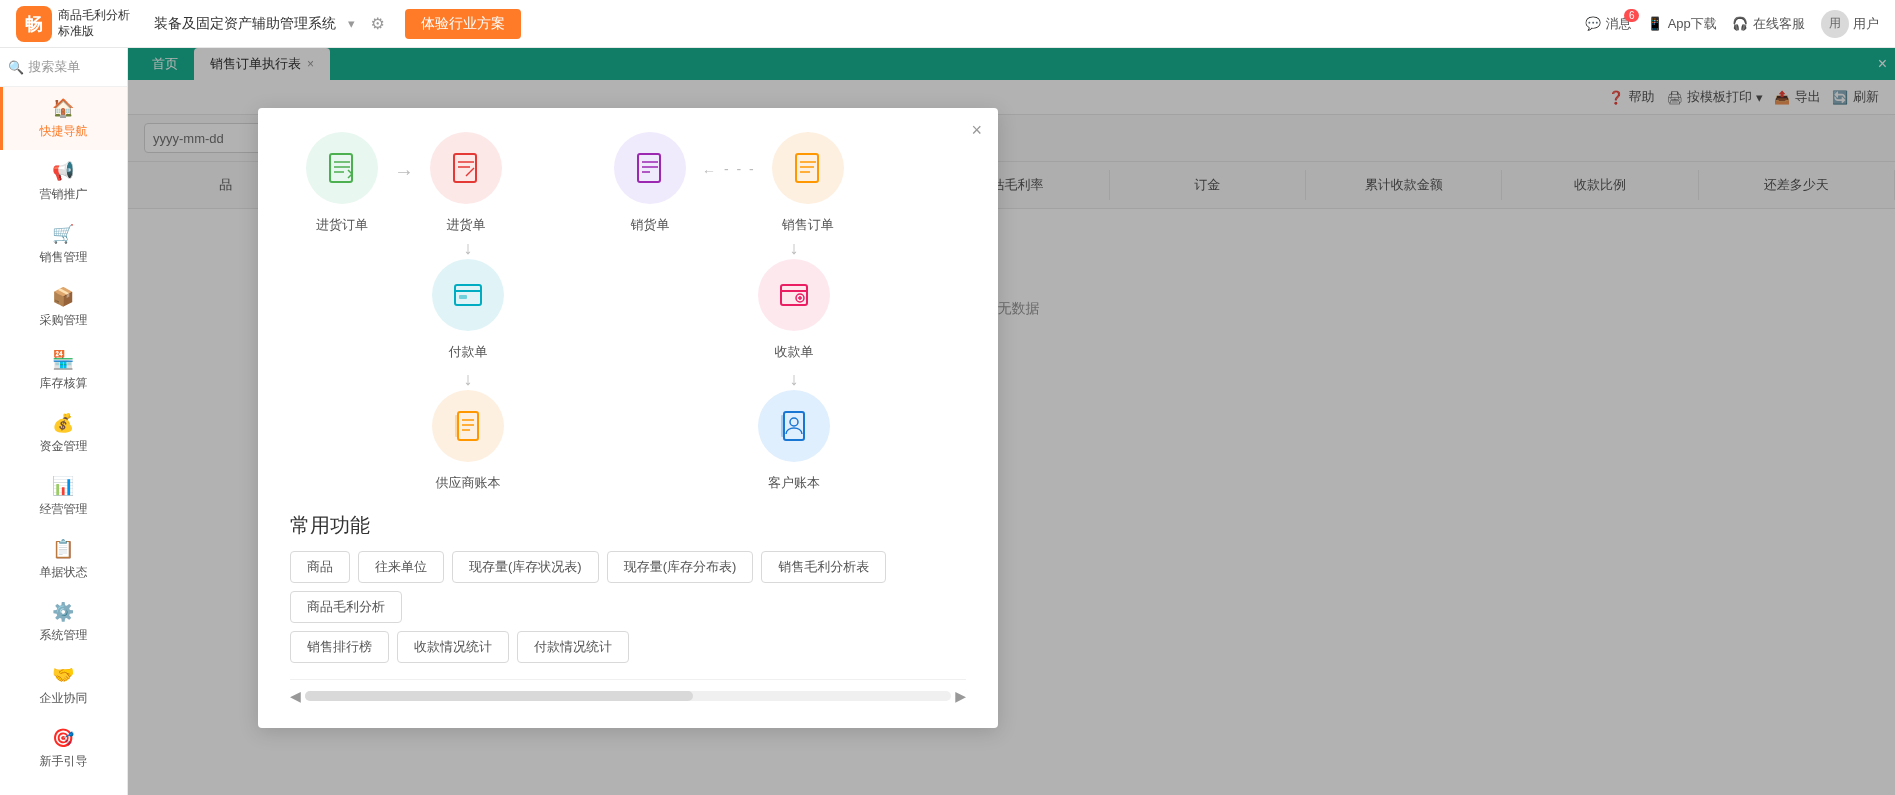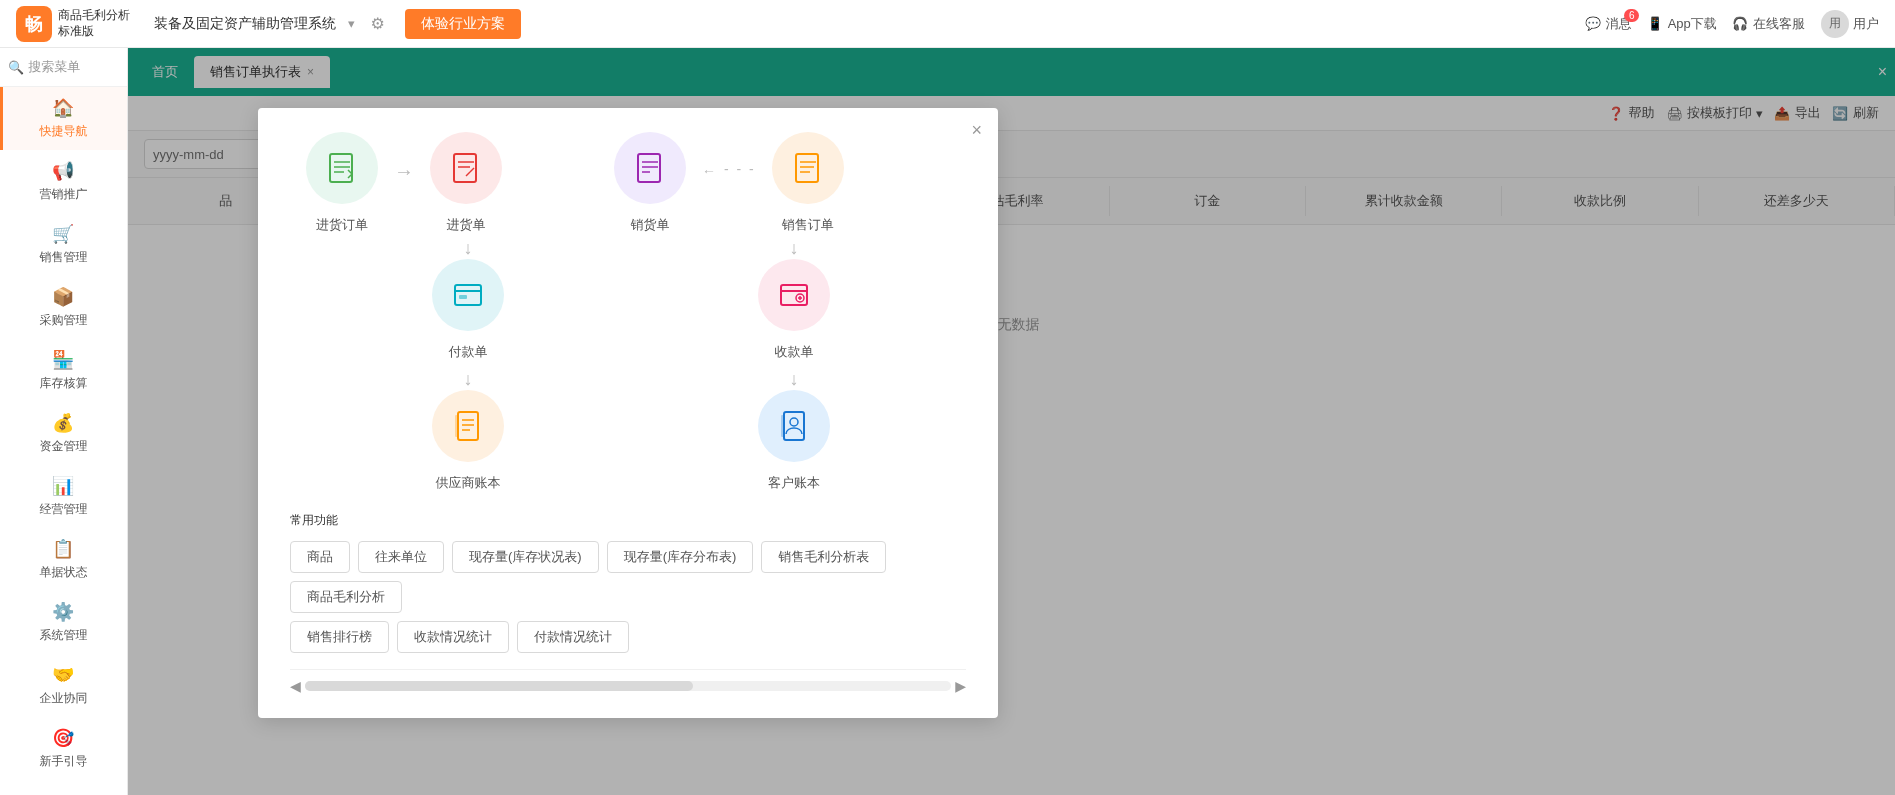--- a/index.html
+++ b/index.html
@@ -20,21 +20,21 @@
     .system-title { font-size: 14px; color: #333; font-weight: 500; margin-left: 16px; }
     .title-dropdown { color: #999; margin-left: 4px; cursor: pointer; }
     .settings-icon { color: #999; cursor: pointer; margin-left: 8px; font-size: 16px; }
     .experience-btn { background: #ff7b28; color: white; border: none; padding: 6px 16px; border-radius: 4px; cursor: pointer; font-size: 14px; margin-left: 12px; }
     .top-bar-right { display: flex; align-items: center; gap: 16px; }
     .top-right-item { display: flex; align-items: center; gap: 4px; color: #555; cursor: pointer; font-size: 13px; position: relative; }
     .badge { background: #ff4d4f; color: white; border-radius: 10px; padding: 1px 5px; font-size: 10px; position: absolute; top: -6px; right: -8px; }
     .avatar { width: 28px; height: 28px; background: #d9d9d9; border-radius: 50%; display: flex; align-items: center; justify-content: center; font-size: 12px; color: #666; }
 
     
-    .tab-bar { height: 48px; background: #1ab394; display: flex; align-items: center; padding: 0 8px; flex-shrink: 0; }
+    .tab-bar { height: 32px; background: #1ab394; display: flex; align-items: center; padding: 0 8px; flex-shrink: 0; }
     .tab-item { height: 32px; padding: 0 16px; display: flex; align-items: center; gap: 6px; cursor: pointer; border-radius: 4px 4px 0 0; font-size: 13px; color: rgba(255,255,255,0.8); }
     .tab-item.active { background: #fff; color: #333; }
     .tab-item.home { color: white; }
     .tab-close { font-size: 12px; color: #999; cursor: pointer; }
     .tab-bar-end { margin-left: auto; display: flex; align-items: center; }
     .tab-close-all { color: white; cursor: pointer; font-size: 16px; }
 
     
     .sidebar-search { padding: 10px 8px; border-bottom: 1px solid #f0f0f0; display: flex; align-items: center; gap: 4px; color: #999; cursor: pointer; font-size: 13px; }
     .sidebar-item { padding: 10px 0; display: flex; flex-direction: column; align-items: center; gap: 4px; cursor: pointer; color: #555; font-size: 12px; position: relative; }
@@ -70,21 +70,21 @@
     .flow-circle.purple { background: #f0eafd; }
     .flow-circle.orange { background: #fef0e0; }
     .flow-circle.teal { background: #e0f4f7; }
     .flow-circle.pink { background: #fde8ee; }
     .flow-circle.orange2 { background: #fef0e0; }
     .flow-circle.blue { background: #e0effd; }
     .flow-label { font-size: 13px; color: #555; text-align: center; }
 
     
     .common-section { margin-top: 8px; }
-    .common-title { font-size: 12px; color: #333; font-weight: 500; margin-bottom: 12px; }
+    .common-title { font-size: 20px; color: #333; font-weight: 500; margin-bottom: 12px; }
     .common-buttons { display: flex; flex-wrap: wrap; gap: 8px; }
     .common-btn { border: 1px solid #d9d9d9; background: #fff; padding: 6px 16px; border-radius: 4px; cursor: pointer; font-size: 13px; color: #555; }
 
     
     .modal-scrollbar { margin-top: 16px; border-top: 1px solid #f0f0f0; padding-top: 8px; display: flex; align-items: center; gap: 4px; }
     .scrollbar-track { flex: 1; height: 10px; background: #f0f0f0; border-radius: 5px; }
     .scrollbar-thumb { width: 60%; height: 100%; background: #d9d9d9; border-radius: 5px; }
     .scroll-arrow { color: #999; cursor: pointer; font-size: 14px; }
   </style>
 </head>

